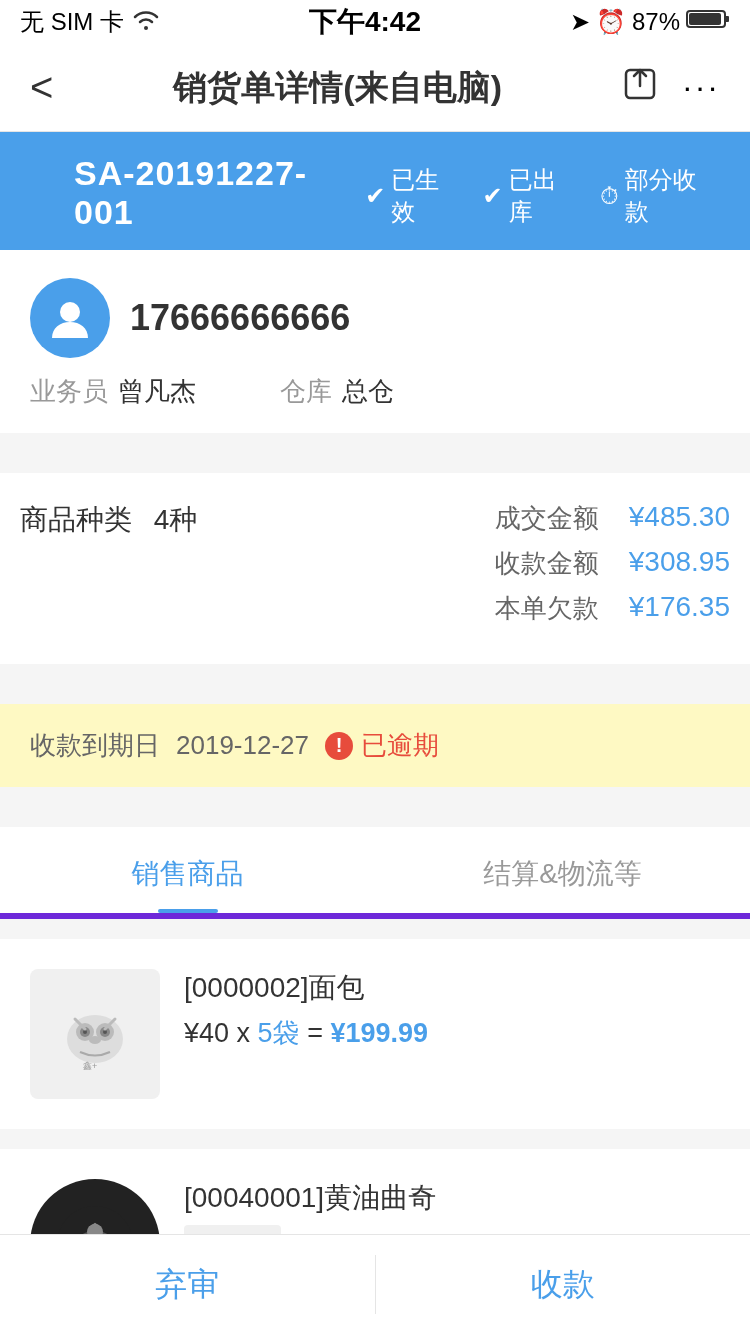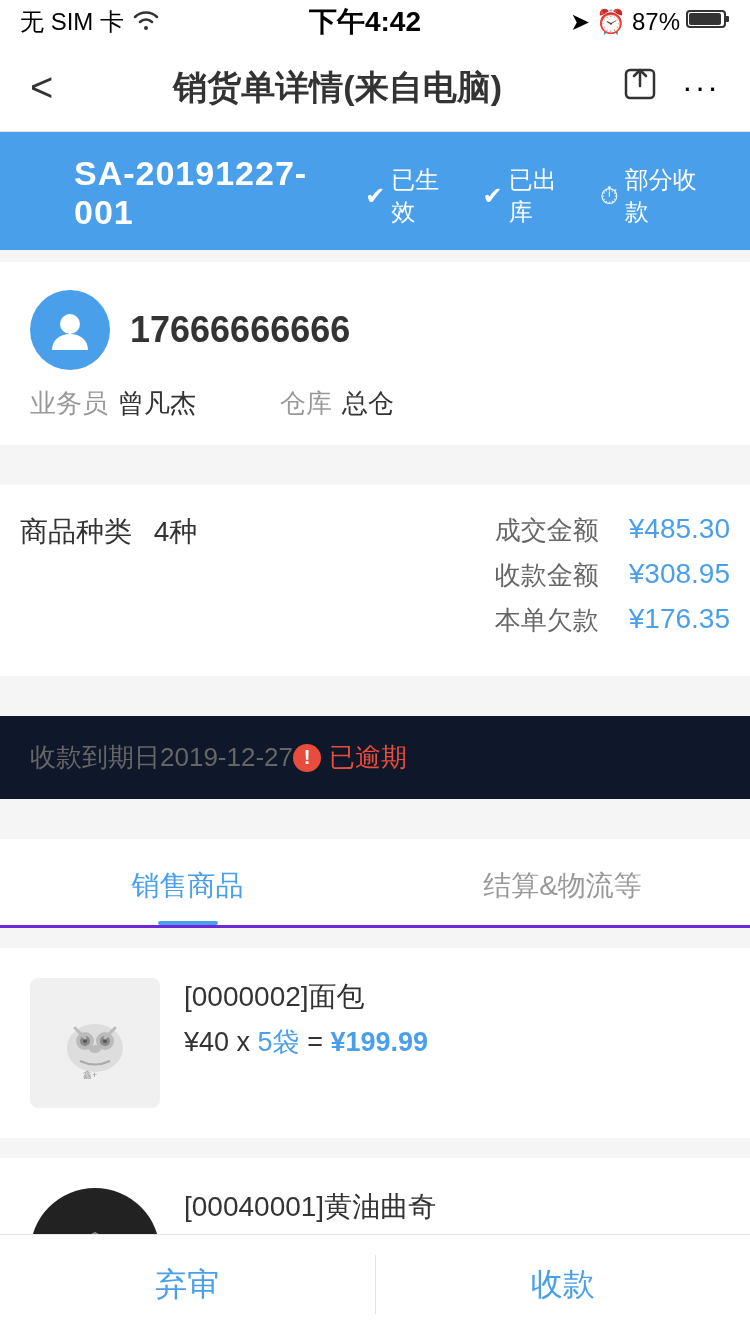--- a/index.html
+++ b/index.html
@@ -75,21 +75,21 @@
       display: flex;
       align-items: center;
       justify-content: space-between;
       margin-left: 44px;
     }
 
     
     .customer-section {
       background: #fff;
       padding: 28px 30px 24px;
-      margin-top: 12px;
+      margin-top: 0;
     }
     .customer-row {
       display: flex;
       align-items: center;
       gap: 20px;
     }
     .avatar {
       width: 80px;
       height: 80px;
       border-radius: 50%;
@@ -132,25 +132,26 @@
       justify-content: space-between;
       gap: 30px;
       margin-bottom: 10px;
       font-size: 26px;
     }
     .summary-row-label { color: #666; }
     .summary-row-value { color: #4a9fea; font-size: 28px; font-weight: 500; }
 
     
     .due-section {
-      background: #0f172a;
+      background: #fef9c3;
       margin-top: 20px;
       padding: 24px 30px;
       display: flex;
       align-items: center;
+      gap: 16px;
       font-size: 26px;
       color: #666;
     }
     .overdue-badge {
       display: flex;
       align-items: center;
       gap: 8px;
       color: #e74c3c;
       font-size: 26px;
     }
@@ -165,21 +166,21 @@
       color: #fff;
       font-size: 20px;
       font-weight: 700;
     }
 
     
     .tabs-bar {
       background: #fff;
       display: flex;
       margin-top: 20px;
-      border-bottom: 3px solid #6d28d9;
+      border-bottom: 6px solid #6d28d9;
     }
     .tab-item {
       flex: 1;
       text-align: center;
       padding: 28px 0 20px;
       font-size: 28px;
       color: #999;
       position: relative;
     }
     .tab-item.active {

